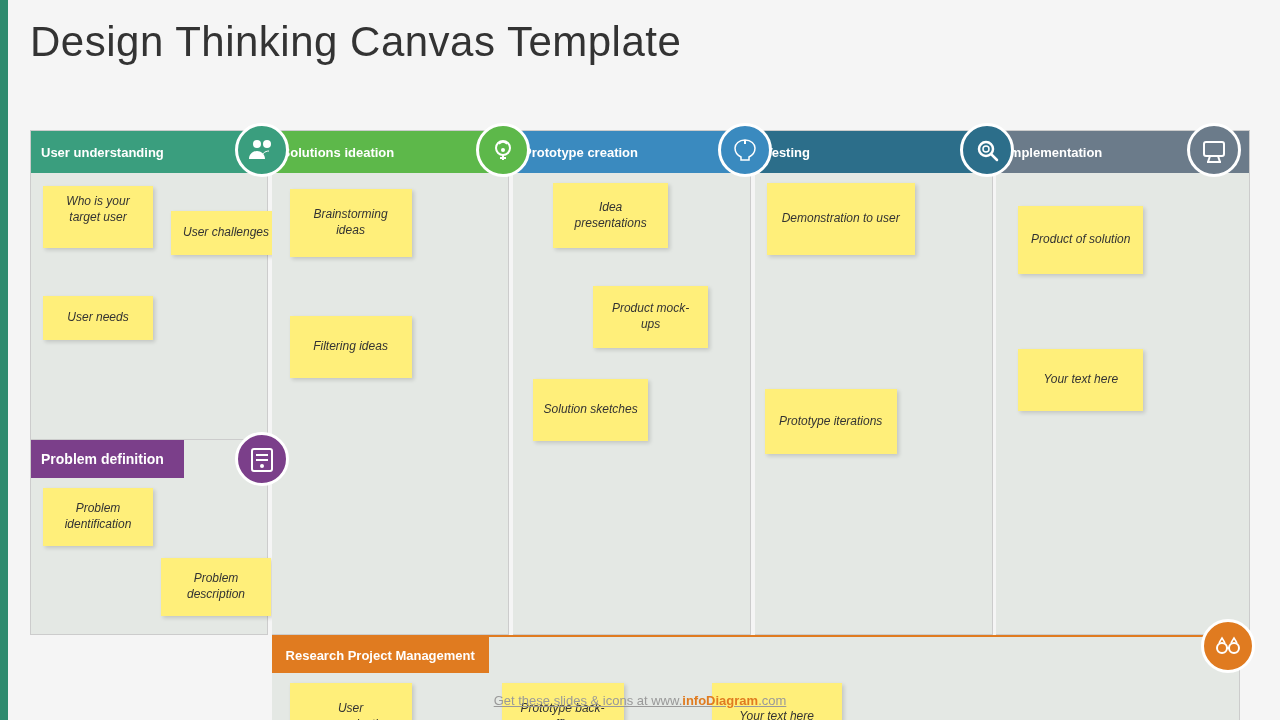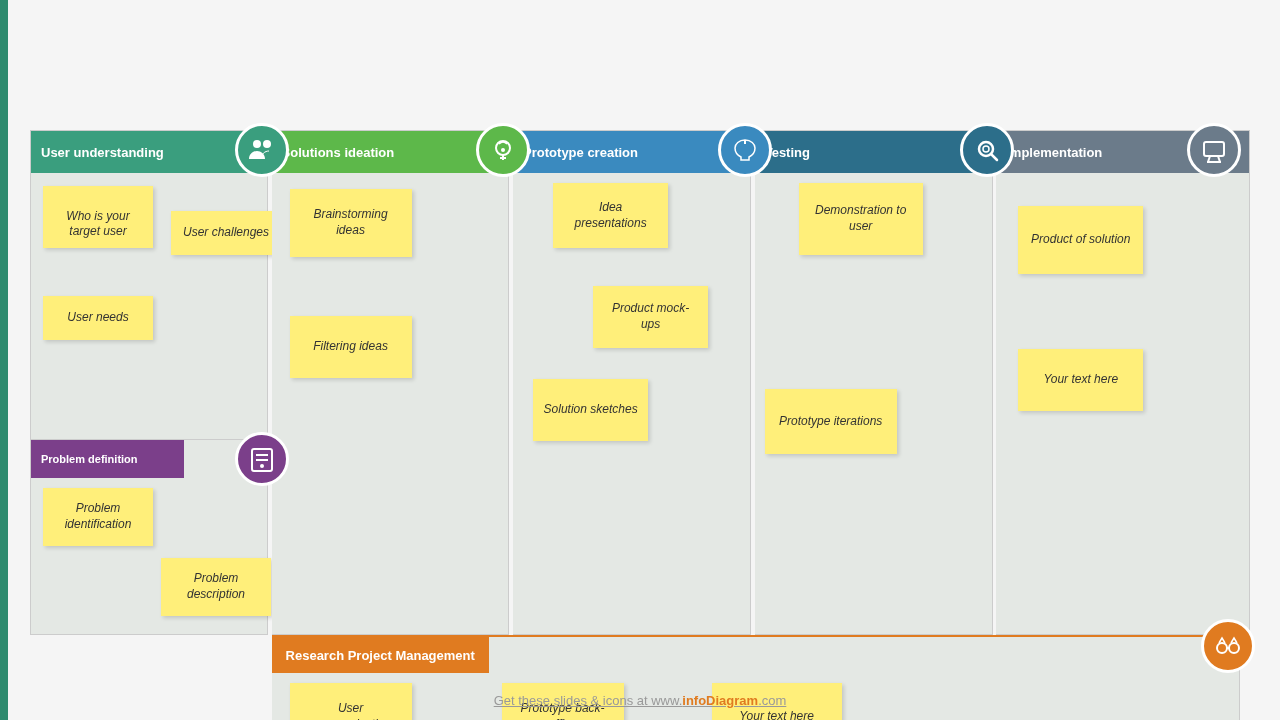--- a/index.html
+++ b/index.html
@@ -97,21 +97,21 @@
       line-height: 1.3;
       text-align: center;
       position: absolute;
       box-shadow: 2px 2px 4px rgba(0,0,0,0.15);
     }
 
     
     .section-label {
       position: absolute;
       padding: 4px 10px;
-      font-size: 11px;
+      font-size: 14px;
       font-weight: 600;
       color: white;
       display: flex;
       align-items: center;
     }
 
     .label-purple { background: #7b3f8a; }
     .label-orange { background: #e07b20; }
 
     
@@ -128,39 +128,42 @@
 
     .footer span.brand { color: #e07b20; font-weight: 600; }
   </style>
 </head>
 <body>
 
 <div class="page">
 
   <div class="left-accent"></div>
 
+  <div class="title-area">
+    <h1 class="main-title">Design Thinking Canvas Template</h1>
+  </div>
 
   <div style="position:absolute; top:130px; left:30px; right:30px; bottom:60px;">
 
     <div style="position:absolute; left:0; top:0; width:19.5%; height:310px; background:#e4e8e4; border:1px solid #ccc;">
       <div class="col-header col-header-user" style="position:relative;">
         <span>User understanding</span>
 
         <div class="circle-icon circle-teal" style="position:absolute; right:-22px; top:-8px; width:54px; height:54px;">
 
           <svg width="30" height="30" viewBox="0 0 30 30" fill="white">
             <circle cx="10" cy="9" r="4"></circle>
             <path d="M2 24c0-5 4-8 8-8s8 3 8 8"></path>
             <circle cx="20" cy="9" r="4"></circle>
             <path d="M14 24c0-5 4-8 8-8" stroke="white" stroke-width="1" fill="none"></path>
           </svg>
         </div>
       </div>
 
-      <div class="sticky" style="position:absolute; top:55px; left:12px; width:110px; height:62px; display:flex; align-items:flex-end; justify-content:center;">
+      <div class="sticky" style="position:absolute; top:55px; left:12px; width:110px; height:62px; display:flex; align-items:flex-start; justify-content:center;">
         <span>Who is your target user</span>
       </div>
       <div class="sticky" style="position:absolute; top:80px; left:140px; width:110px; height:44px; display:flex; align-items:center; justify-content:center;">
         <span>User challenges</span>
       </div>
       <div class="sticky" style="position:absolute; top:165px; left:12px; width:110px; height:44px; display:flex; align-items:center; justify-content:center;">
         <span>User needs</span>
       </div>
     </div>
 
@@ -234,21 +237,21 @@
       <div class="col-header col-header-testing" style="position:relative;">
         <span>Testing</span>
         <div class="circle-icon circle-darkblue" style="position:absolute; right:-22px; top:-8px; width:54px; height:54px; background:#2c6e8a;">
           <svg width="28" height="28" viewBox="0 0 28 28" fill="white">
             <circle cx="13" cy="13" r="7" stroke="white" stroke-width="2.5" fill="none"></circle>
             <circle cx="13" cy="13" r="3" stroke="white" stroke-width="1.5" fill="none"></circle>
             <line x1="18" y1="18" x2="24" y2="24" stroke="white" stroke-width="2.5" stroke-linecap="round"></line>
           </svg>
         </div>
       </div>
-      <div class="sticky" style="position:absolute; top:52px; left:12px; width:124px; height:72px; display:flex; align-items:center; justify-content:center;margin-left:32px;">
+      <div class="sticky" style="position:absolute; top:52px; left:12px; width:148px; height:72px; display:flex; align-items:center; justify-content:center;">
         <span>Demonstration to user</span>
       </div>
       <div class="sticky" style="position:absolute; top:258px; left:10px; width:132px; height:65px; display:flex; align-items:center; justify-content:center;">
         <span>Prototype iterations</span>
       </div>
     </div>
 
     <div style="position:absolute; left:79.2%; top:0; width:20.8%; height:505px; background:#e4e8e4; border:1px solid #ccc; border-left:none;">
       <div class="col-header col-header-implementation" style="position:relative;">
         <span>Implementation</span>

